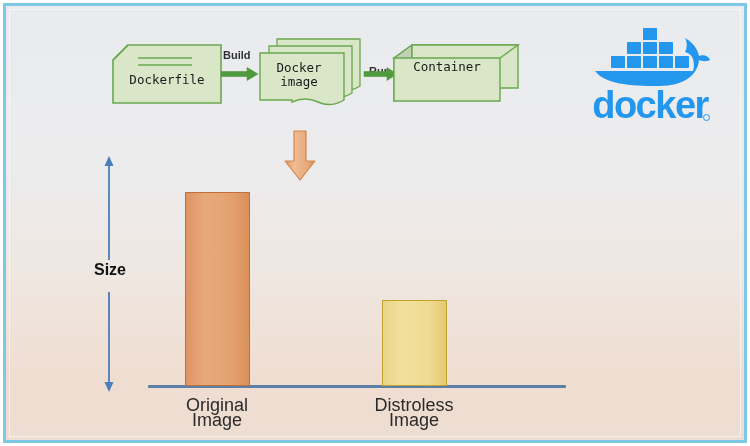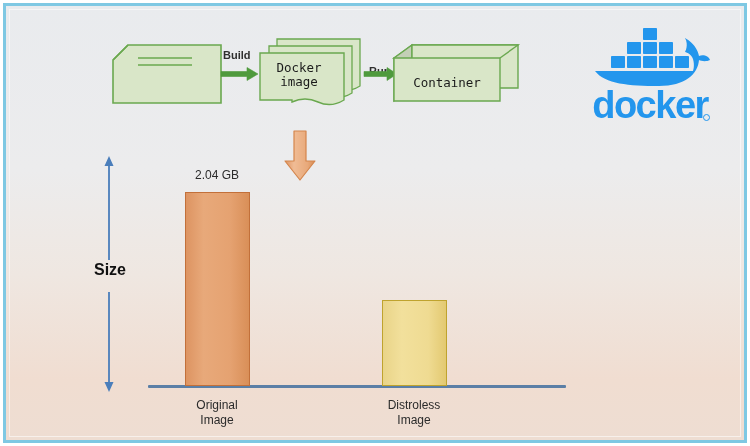--- a/index.html
+++ b/index.html
@@ -77,21 +77,21 @@
     position: absolute;
     font-family: "Liberation Sans", sans-serif;
     font-size: 12px;
     color: #2b2b2b;
     text-align: center;
     white-space: nowrap;
   }
   .catlabel {
     position: absolute;
     font-family: "Liberation Sans", sans-serif;
-    font-size: 12px;
+    font-size: 18px;
     color: #2b2b2b;
     text-align: center;
     line-height: 15px;
     white-space: pre-line;
   }
   .axis-title {
     position: absolute;
     font-family: "Liberation Sans", sans-serif;
     font-size: 16px;
     font-weight: bold;
@@ -124,20 +124,21 @@
   <div class="frame-inner"></div>
 
   <div class="flow">
 
     <svg style="position:absolute; left:112px; top:44px;" width="110" height="60" viewBox="0 0 110 60">
       <path d="M16,1 L109,1 L109,59 L1,59 L1,16 Z" fill="#d9e6c8" stroke="#6aa84f" stroke-width="1.6"></path>
       <path d="M16,1 L1,16" fill="none" stroke="#6aa84f" stroke-width="1.6"></path>
       <line x1="26" y1="14" x2="80" y2="14" stroke="#6aa84f" stroke-width="1.4"></line>
       <line x1="26" y1="21" x2="80" y2="21" stroke="#6aa84f" stroke-width="1.4"></line>
     </svg>
+    <div class="shape-label" style="left:112px; top:73px; width:110px;">Dockerfile</div>
 
     <div class="step-label" style="left:223px; top:49px;">Build</div>
     <svg style="position:absolute; left:221px; top:67px;" width="38" height="14" viewBox="0 0 38 14">
       <path d="M0,4.5 L26,4.5 L26,0.5 L37,7 L26,13.5 L26,9.5 L0,9.5 Z" fill="#4f9a3d" stroke="#4f9a3d" stroke-width="0.6"></path>
     </svg>
 
     <svg style="position:absolute; left:255px; top:38px;" width="110" height="72" viewBox="0 0 110 72">
       <path d="M22,1 L105,1 L105,48 Q92,56 79,50 Q66,44 53,50 L53,48 L22,48 Z" fill="#d9e6c8" stroke="#6aa84f" stroke-width="1.3"></path>
       <path d="M14,8 L97,8 L97,55 Q84,63 71,57 Q58,51 45,57 L45,55 L14,55 Z" fill="#d9e6c8" stroke="#6aa84f" stroke-width="1.3"></path>
       <path d="M5,15 L89,15 L89,62 Q76,70 63,64 Q50,58 37,64 L37,62 L5,62 Z" fill="#d9e6c8" stroke="#6aa84f" stroke-width="1.4"></path>
@@ -151,21 +152,21 @@
     </svg>
 
     <svg style="position:absolute; left:393px; top:44px;" width="126" height="58" viewBox="0 0 126 58">
       <path d="M1,14 L19,1 L125,1 L107,14 Z" fill="#e2ecd6" stroke="#6aa84f" stroke-width="1.4"></path>
       <path d="M1,14 L1,57 L19,44 L19,1 Z" fill="#c3cfb6" stroke="#6aa84f" stroke-width="1.4"></path>
       <path d="M19,1 L125,1 L125,44 L19,44 Z" fill="#d9e6c8" stroke="#6aa84f" stroke-width="1.4"></path>
       <path d="M1,14 L107,14 L107,57 L1,57 Z" fill="#d9e6c8" stroke="#6aa84f" stroke-width="1.4"></path>
       <path d="M107,14 L125,1" fill="none" stroke="#6aa84f" stroke-width="1.4"></path>
       <path d="M107,57 L125,44" fill="none" stroke="#6aa84f" stroke-width="1.4" opacity="0.0"></path>
     </svg>
-    <div class="shape-label" style="left:393px; top:76px; width:108px;">Container</div>
+    <div class="shape-label" style="left:393px; top:60px; width:108px;">Container</div>
 
     <svg style="position:absolute; left:283px; top:130px;" width="34" height="52" viewBox="0 0 34 52">
       <defs>
         <linearGradient id="orangeArrowGrad" x1="0" y1="0" x2="1" y2="0">
           <stop offset="0%" stop-color="#dd9462"></stop>
           <stop offset="30%" stop-color="#f0bc95"></stop>
           <stop offset="75%" stop-color="#e8a97a"></stop>
           <stop offset="100%" stop-color="#d88c55"></stop>
         </linearGradient>
       </defs>
@@ -201,21 +202,20 @@
     </svg>
 
     <svg style="position:absolute; left:101px; top:292px;" width="16" height="100" viewBox="0 0 16 100">
       <path d="M8,100 L12.5,90 L8.9,90 L8.9,0 L7.1,0 L7.1,90 L3.5,90 Z" fill="#4a7ebb"></path>
     </svg>
     <div class="axis-title" style="left:90px; top:261px; width:40px; text-align:center;">Size</div>
 
     <div class="baseline" style="left:148px; top:385px; width:418px; height:3px;"></div>
 
     <div class="bar bar-orig" style="left:185px; top:192px; width:65px; height:194px;"></div>
-    <div class="datalabel" style="left:167px; top:168px; width:100px;">2.04 GB</div>
     <div class="catlabel" style="left:167px; top:398px; width:100px;">Original
 Image</div>
 
     <div class="bar bar-dist" style="left:382px; top:300px; width:65px; height:86px;"></div>
     <div class="catlabel" style="left:364px; top:398px; width:100px;">Distroless
 Image</div>
   </div>
 
 </div>
 

